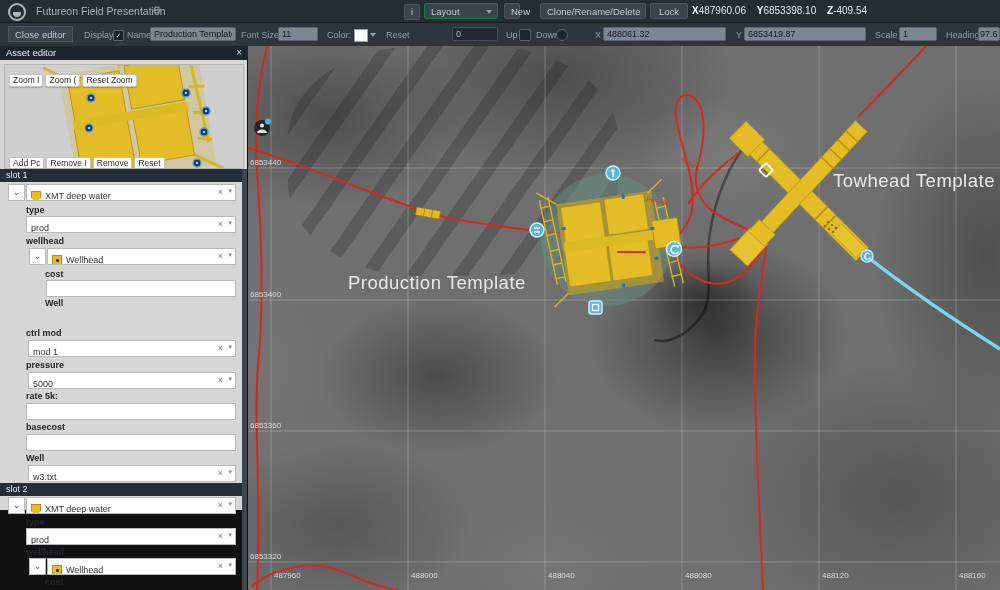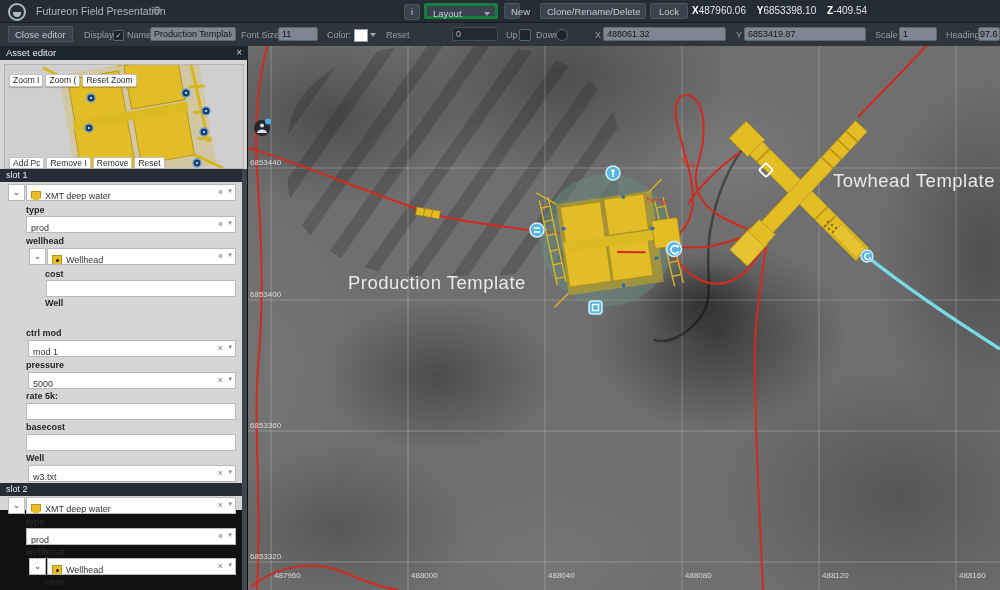--- a/index.html
+++ b/index.html
@@ -7,21 +7,21 @@
        font-family:"Liberation Sans","DejaVu Sans",sans-serif;
        -webkit-font-smoothing:antialiased;}
   
   #titlebar{position:absolute;left:0;top:0;width:1000px;height:22px;background:#262c34;border-bottom:1px solid #161b20;}
   #titlebar .logo{position:absolute;left:8px;top:3px;width:14px;height:14px;border:2px solid #aeb6be;border-radius:50%;}
   #titlebar .logo:after{content:"";position:absolute;left:3px;top:7px;width:8px;height:5px;border-radius:0 0 6px 6px;background:#aeb6be;}
   .tb-title{position:absolute;left:36px;top:5px;font-size:10.5px;color:#aab2bb;}
   .tb-gear{position:absolute;left:152px;top:4px;font-size:11px;color:#8d959e;}
   .tb-info{position:absolute;left:404px;top:4px;width:14px;height:14px;background:#3b434e;border:1px solid #4c545f;border-radius:2px;
            color:#c3cad2;font-size:9px;text-align:center;line-height:14px;}
-  .tb-select{position:absolute;left:424px;top:3px;width:74px;height:16px;background:#3b434e;border:3px solid #15803d;border-radius:2px;
+  .tb-select{position:absolute;left:424px;top:3px;width:74px;height:16px;background:#3b434e;border:1px solid #15803d;border-radius:2px;
              color:#c3cad2;font-size:9.5px;line-height:16px;padding-left:6px;box-sizing:border-box;}
   .tb-select .tri{position:absolute;right:5px;top:6px;width:0;height:0;border-left:3.5px solid transparent;border-right:3.5px solid transparent;border-top:4px solid #9aa2ab;}
   .tb-btn{position:absolute;top:3px;height:16px;background:#3b434e;border:1px solid #4c545f;border-radius:2px;color:#c3cad2;
           font-size:9.5px;line-height:15px;text-align:center;box-sizing:border-box;padding:0 6px;}
   .tb-coords{position:absolute;left:692px;top:5px;font-size:10px;color:#dfe5ea;}
   .tb-coords b{color:#ffffff;font-weight:bold;margin-left:8px;}
   
   #toolbar{position:absolute;left:0;top:23px;width:1000px;height:23px;background:#2e353d;border-bottom:1px solid #14181d;}
   .t2-btn{position:absolute;top:3px;height:16px;background:#3b434e;border:1px solid #4c545f;border-radius:0;color:#c3cad2;
           font-size:9.5px;line-height:15px;padding:0 6px;box-sizing:border-box;}

